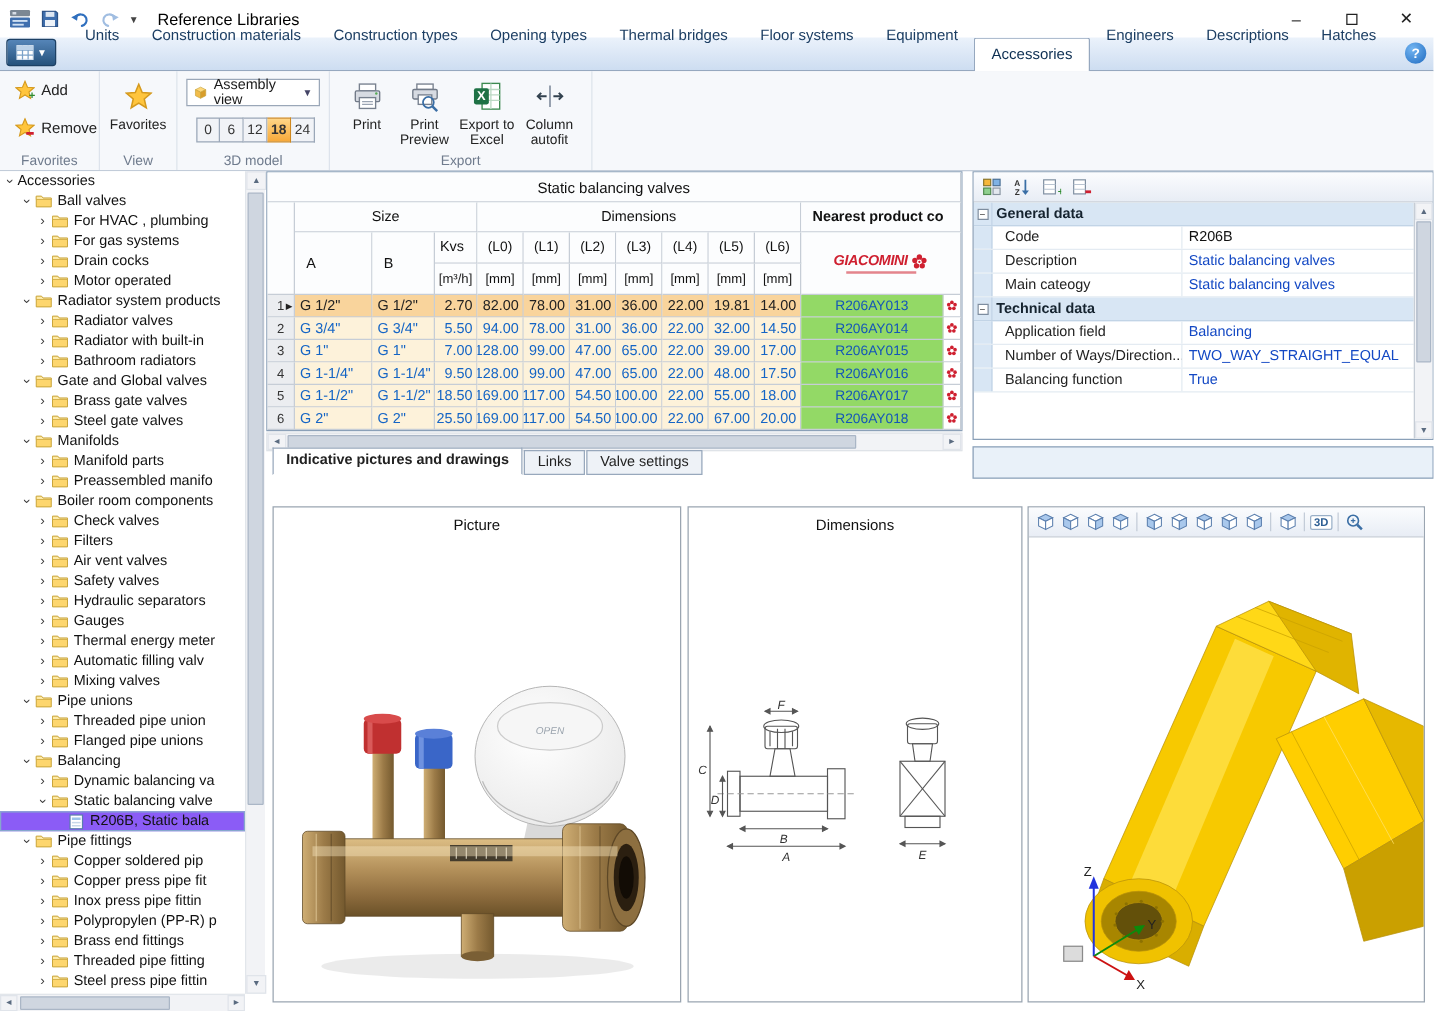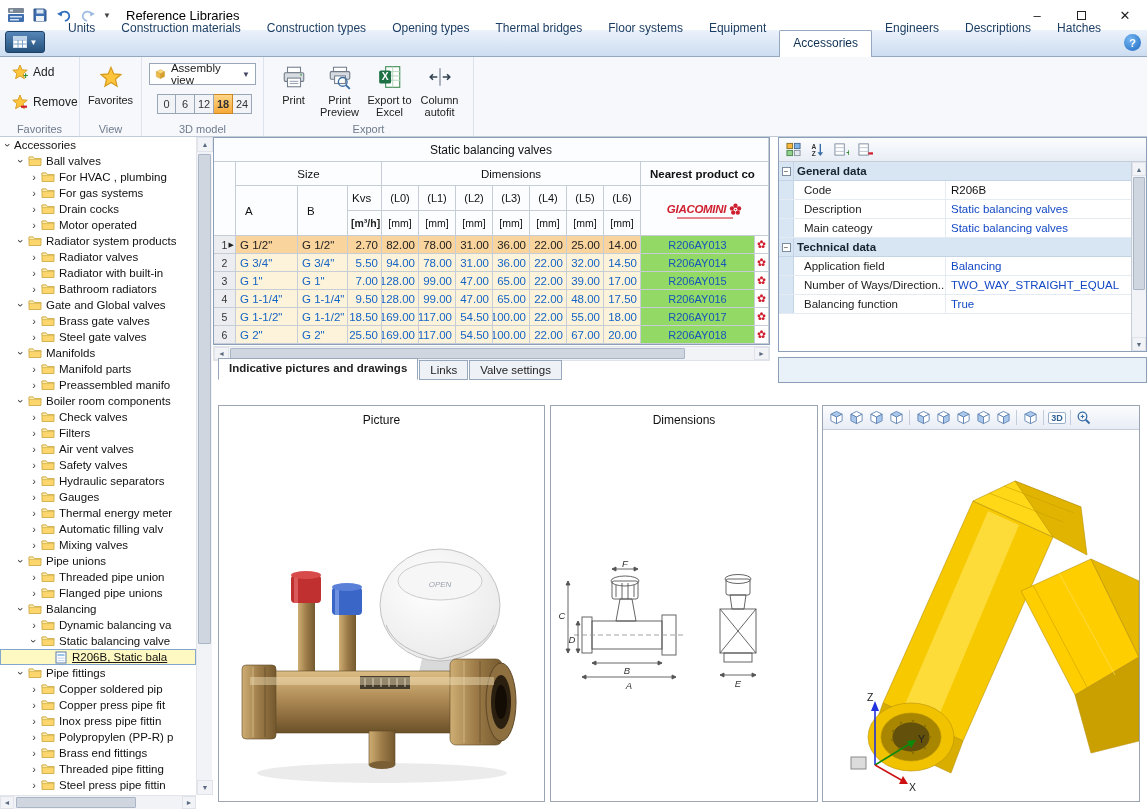--- a/index.html
+++ b/index.html
@@ -37,21 +37,21 @@
 #assembly-combo .ccaret{font-size:8px;color:#446;margin-left:2px;}
 #model-opts{display:flex;margin-top:9px;align-self:flex-start;margin-left:8px;}
 .mopt{width:19px;height:20px;border:1px solid #9aa7b8;border-left:none;display:flex;align-items:center;justify-content:center;font-size:11px;background:#f1f3f7;color:#333;}
 .mopt:first-child{border-left:1px solid #9aa7b8;}
 .mopt.sel{background:linear-gradient(#ffd687,#f7a93a);border-color:#cf881f;font-weight:bold;}
 #export-btns{display:flex;}
 
 
 #tree{position:absolute;left:0;top:137px;width:196px;height:658px;overflow:hidden;background:#fff;}
 .trow{height:16px;display:flex;align-items:center;white-space:nowrap;overflow:hidden;}
-.trow.selected{background:#fef9c3;outline:1px solid #86a7cd;outline-offset:-1px;text-decoration:underline;}
+.trow.selected{background:#8b5cf6;outline:1px solid #86a7cd;outline-offset:-1px;}
 .chev{width:12px;font-size:11px;color:#3c3c3c;display:inline-flex;justify-content:center;flex:none;}
 .chev.exp{transform:rotate(90deg);}
 .ticon{width:16px;display:inline-flex;justify-content:center;margin-right:3px;flex:none;}
 .tlabel{font-size:11.5px;color:#111;}
 .sb{position:absolute;background:#f2f3f6;display:flex;}
 .sb-btn{display:flex;align-items:center;justify-content:center;font-size:7px;color:#5a6b80;background:#f2f3f6;border:1px solid #e0e4ea;flex:none;}
 .sb-thumb{background:#cfd6e0;border:1px solid #aab6c6;border-radius:1px;}
 #tree-vscroll{left:196px;top:137px;width:16px;height:658px;flex-direction:column;border-left:1px solid #e2e6eb;}
 #tree-hscroll{left:0;top:795px;width:196px;height:14px;flex-direction:row;border-top:1px solid #e2e6eb;}
 
@@ -720,21 +720,21 @@
 
 <div id="dtable">
   <div class="tc th h-title" style="grid-area:1/1/2/14;">Static balancing valves</div>
   <div class="tc th" style="grid-area:2/1/5/2;"></div>
   <div class="tc th" style="grid-area:2/2/3/5;">Size</div>
   <div class="tc th" style="grid-area:2/5/3/12;">Dimensions</div>
   <div class="tc th h-left" style="grid-area:2/12/3/14;font-weight:bold;">Nearest product co</div>
   <div class="tc th h-left" style="grid-area:3/2/5/3;">A</div>
   <div class="tc th h-left" style="grid-area:3/3/5/4;">B</div>
   <div class="tc th h-left" style="grid-area:3/4/4/5;padding-left:4px;">Kvs</div>
-  <div class="tc th h-left h-unit" style="grid-area:4/4/5/5;padding-left:3px;font-weight:bold;">[m³/h]</div>
+  <div class="tc th h-left h-unit" style="grid-area:4/4/5/5;padding-left:3px;">[m³/h]</div>
   <div class="tc th h-logo" style="grid-area:3/12/5/14;">
     <span class="brandrow">
           <span class="brandtext">GIACOMINI</span>
     <svg width="13" height="13" viewBox="0 0 12 12">
             <g fill="#cf2030">
               <ellipse cx="6" cy="2.6" rx="2" ry="2.2"></ellipse>
               <ellipse cx="9.3" cy="5" rx="2" ry="2"></ellipse>
               <ellipse cx="8.1" cy="8.8" rx="2" ry="2"></ellipse>
               <ellipse cx="3.9" cy="8.8" rx="2" ry="2"></ellipse>
               <ellipse cx="2.7" cy="5" rx="2" ry="2"></ellipse>
@@ -761,21 +761,21 @@
       <div class="tc th h-dimunit" style="grid-area: 4 / 11;">[mm]</div>
       <div class="tc c-n" style="grid-area: 5 / 1;">1<span class="curmark">▶</span></div>
       <div class="tc c-left r-cur" style="grid-area: 5 / 2;">G 1/2"</div>
       <div class="tc c-left r-cur" style="grid-area: 5 / 3;">G 1/2"</div>
       <div class="tc c-right r-cur" style="grid-area: 5 / 4;">2.70</div>
       <div class="tc c-right r-cur" style="grid-area: 5 / 5;">82.00</div>
       <div class="tc c-right r-cur" style="grid-area: 5 / 6;">78.00</div>
       <div class="tc c-right r-cur" style="grid-area: 5 / 7;">31.00</div>
       <div class="tc c-right r-cur" style="grid-area: 5 / 8;">36.00</div>
       <div class="tc c-right r-cur" style="grid-area: 5 / 9;">22.00</div>
-      <div class="tc c-right r-cur" style="grid-area: 5 / 10;">25.00</div>
+      <div class="tc c-right r-cur" style="grid-area: 5 / 10;">19.81</div>
       <div class="tc c-right r-cur" style="grid-area: 5 / 11;">14.00</div>
       <div class="tc c-code" style="grid-area: 5 / 12;">R206AY013</div>
       <div class="tc c-brand" style="grid-area: 5 / 13;">
         <svg width="9" height="9" viewBox="0 0 12 12">
           <g fill="#cf2030">
             <ellipse cx="6" cy="2.6" rx="2" ry="2.2"></ellipse>
             <ellipse cx="9.3" cy="5" rx="2" ry="2"></ellipse>
             <ellipse cx="8.1" cy="8.8" rx="2" ry="2"></ellipse>
             <ellipse cx="3.9" cy="8.8" rx="2" ry="2"></ellipse>
             <ellipse cx="2.7" cy="5" rx="2" ry="2"></ellipse>

